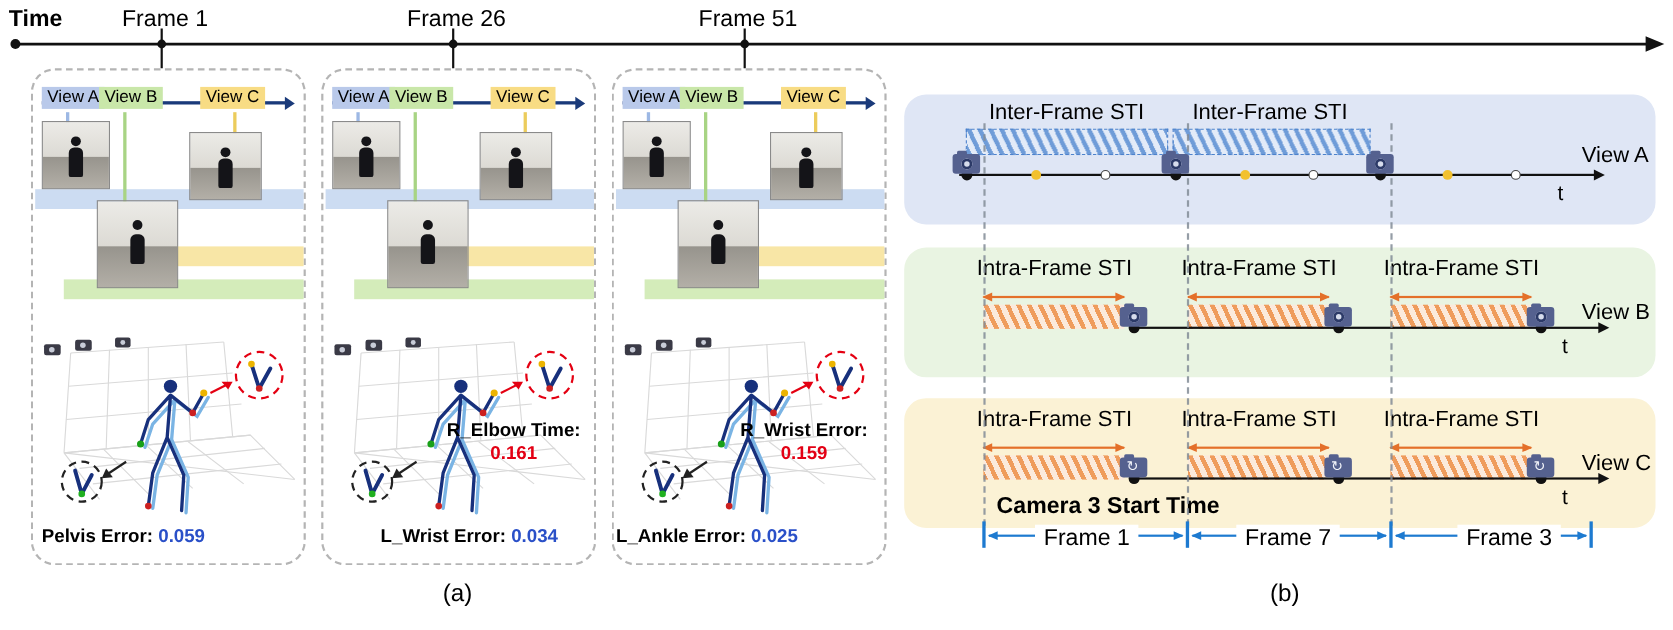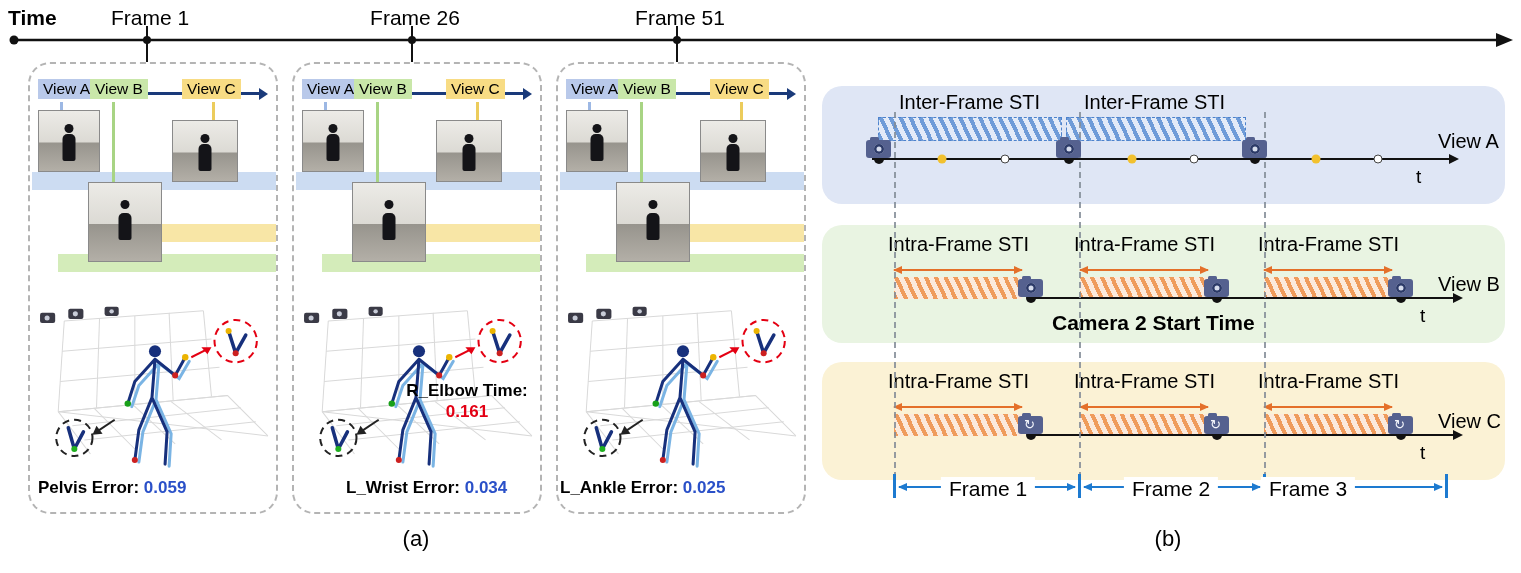--- a/index.html
+++ b/index.html
@@ -225,20 +225,24 @@
     <span class="vlabel vc" style="left:152px">View C</span>
     <div class="stem" style="left:30px;top:38px;height:12px;background:#9db8e4"></div>
     <div class="stem" style="left:82px;top:38px;height:82px;background:#a8d484"></div>
     <div class="stem" style="left:182px;top:38px;height:20px;background:#eccc5c"></div>
     <div class="photo" style="left:8px;top:46px;width:62px;height:62px"></div>
     <div class="photo" style="left:142px;top:56px;width:66px;height:62px"></div>
     <div class="photo" style="left:58px;top:118px;width:74px;height:80px"></div>
     <svg class="skel" viewBox="0 0 240 165">
         <use href="#poseplot"></use>
       </svg>
+    <div class="err-top">
+      <span>R_Wrist Error:</span>
+      <span class="vr">0.159</span>
+    </div>
     <div class="err-bot" style="left:2px">
       <span>L_Ankle Error:</span>
       <span class="vbl">0.025</span>
     </div>
   </div>
 
   <span class="caption" style="left:416px">(a)</span>
 
 
   <div class="rowpanel row-a">
@@ -273,21 +277,20 @@
     <div class="hatch hatch-orange" style="left:72px;top:52px;width:128px"></div>
     <div class="hatch hatch-orange" style="left:258px;top:52px;width:128px"></div>
     <div class="hatch hatch-orange" style="left:442px;top:52px;width:128px"></div>
     <div class="tline" style="left:208px;top:72px;width:424px"></div>
     <div class="cam" style="left:196px;top:54px"></div>
     <div class="cam" style="left:382px;top:54px"></div>
     <div class="cam" style="left:566px;top:54px"></div>
     <span class="dot dk" style="left:209px;top:73px"></span>
     <span class="dot dk" style="left:395px;top:73px"></span>
     <span class="dot dk" style="left:579px;top:73px"></span>
-    <span class="rtext b" style="left:230px;top:86px;font-size:21px">Camera 2 Start Time</span>
     <span class="rtext" style="left:616px;top:48px;font-size:20px">View B</span>
     <span class="rtext" style="left:598px;top:80px;font-size:19px">t</span>
   </div>
 
   <div class="rowpanel row-c">
     <span class="sti" style="left:66px;top:8px">Intra-Frame STI</span>
     <span class="sti" style="left:252px;top:8px">Intra-Frame STI</span>
     <span class="sti" style="left:436px;top:8px">Intra-Frame STI</span>
     <div class="darr" style="left:72px;top:44px;width:128px"></div>
     <div class="darr" style="left:258px;top:44px;width:128px"></div>
@@ -295,34 +298,35 @@
     <div class="hatch hatch-orange" style="left:72px;top:52px;width:128px"></div>
     <div class="hatch hatch-orange" style="left:258px;top:52px;width:128px"></div>
     <div class="hatch hatch-orange" style="left:442px;top:52px;width:128px"></div>
     <div class="tline" style="left:208px;top:72px;width:424px"></div>
     <div class="cam r" style="left:196px;top:54px"></div>
     <div class="cam r" style="left:382px;top:54px"></div>
     <div class="cam r" style="left:566px;top:54px"></div>
     <span class="dot dk" style="left:209px;top:73px"></span>
     <span class="dot dk" style="left:395px;top:73px"></span>
     <span class="dot dk" style="left:579px;top:73px"></span>
+    <span class="rtext b" style="left:84px;top:86px;font-size:21px">Camera 3 Start Time</span>
     <span class="rtext" style="left:616px;top:48px;font-size:20px">View C</span>
     <span class="rtext" style="left:598px;top:80px;font-size:19px">t</span>
   </div>
 
   <div class="vdash" style="left:894px"></div>
   <div class="vdash" style="left:1079px"></div>
   <div class="vdash" style="left:1264px"></div>
 
   <div class="ftickv" style="left:893px"></div>
   <div class="ftickv" style="left:1078px"></div>
   <div class="ftickv" style="left:1263px"></div>
   <div class="ftickv" style="left:1445px"></div>
   <div class="farr" style="left:899px;top:486px;width:176px"></div>
   <div class="farr" style="left:1084px;top:486px;width:176px"></div>
   <div class="farr" style="left:1269px;top:486px;width:173px"></div>
   <span class="flabel" style="left:988px">Frame 1</span>
-  <span class="flabel" style="left:1171px">Frame 2</span>
-  <span class="flabel" style="left:1308px">Frame 3</span>
+  <span class="flabel" style="left:1171px">Frame 7</span>
+  <span class="flabel" style="left:1372px">Frame 3</span>
 
   <span class="caption" style="left:1168px">(b)</span>
 
 </div>
 
 </body></html>

